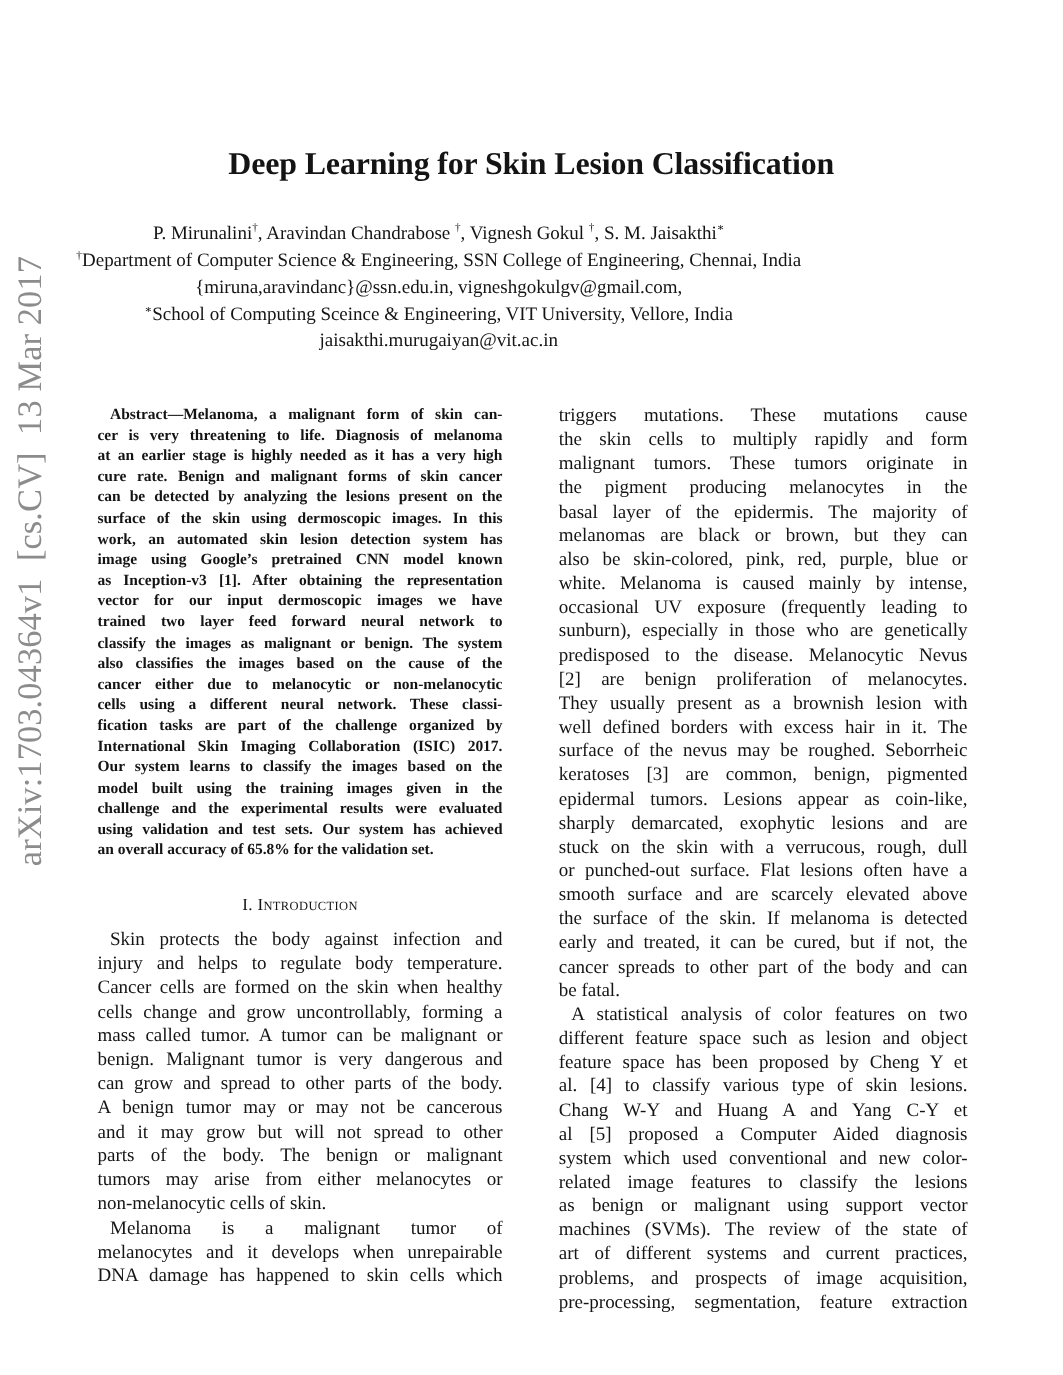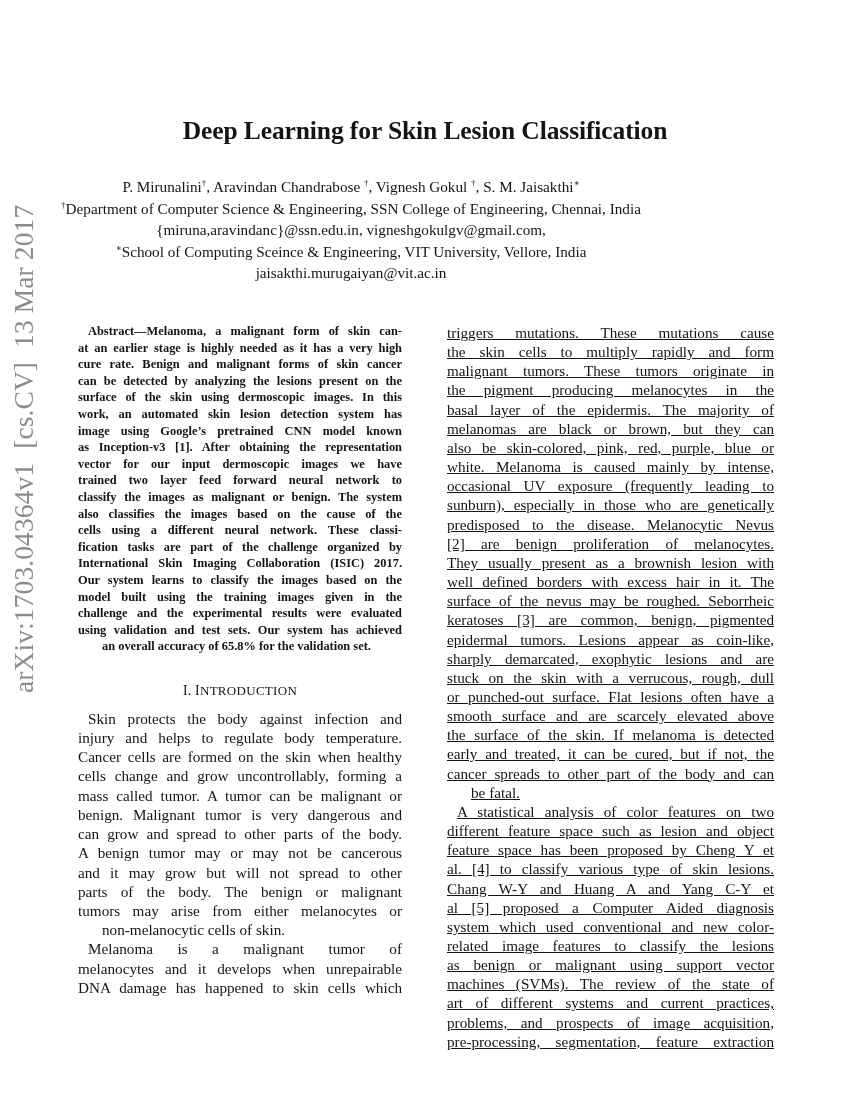--- a/index.html
+++ b/index.html
@@ -19,35 +19,35 @@
   sup { font-size: 9px; vertical-align: 6px; line-height: 0; }
   .arxiv-stamp {
     position: absolute; left: 8px; top: 693px;
     transform-origin: 0 0; transform: rotate(-90deg);
     font-size: 27.5px; color: #8c8c8c; white-space: pre; letter-spacing: 0.1px;
   }
   .col {
     position: absolute; top: 323px; width: 324px;
   }
   .col-left { left: 78px; }
-  .col-right { left: 447px; width: 327px; text-decoration: underline; }
+  .col-right { left: 447px; width: 327px; }
   .abstract {
     font-weight: bold; font-size: 12.4px; line-height: 16.6px;
   }
   .abstract .line, .body .line {
     display: block; text-align: justify; text-align-last: justify; white-space: nowrap;
     height: auto;
   }
-  .abstract .line.last, .body .line.last { text-align-last: left; margin-left: 24px; }
+  .abstract .line.last, .body .line.last { text-align-last: left; }
   .abstract .line.first, .body .line.first { text-indent: 10px; }
   .abstract-label { }
   .section-heading {
     text-align: center; font-size: 13.6px; margin-top: 28px; margin-bottom: 10px; letter-spacing: 0.3px;
   }
-  .section-heading .sc { font-size: 13px; }
+  .section-heading .sc { font-size: 10px; }
   .body {
     font-size: 15.2px; line-height: 19.2px;
   }
   .body.right { line-height: 19.15px; }
 </style>
 </head>
 <body>
 
 <div class="title">Deep Learning for Skin Lesion Classification</div>
 
@@ -59,31 +59,33 @@
   <div><span>{miruna,aravindanc}@ssn.edu.in, vigneshgokulgv@gmail.com,</span></div>
   <div><sup>∗</sup><span>School of Computing Sceince &amp; Engineering, VIT University, Vellore, India</span></div>
   <div><span>jaisakthi.murugaiyan@vit.ac.in</span></div>
 </div>
 
 <div class="arxiv-stamp">arXiv:1703.04364v1  [cs.CV]  13 Mar 2017</div>
 
 <div class="col col-left">
   <div class="abstract" id="abstract">
       <span class="line first"><span class="abstract-label">Abstract</span>—Melanoma, a malignant form of skin can-</span>
+      <span class="line">cer is very threatening to life. Diagnosis of melanoma</span>
       <span class="line">at an earlier stage is highly needed as it has a very high</span>
       <span class="line">cure rate. Benign and malignant forms of skin cancer</span>
       <span class="line">can be detected by analyzing the lesions present on the</span>
       <span class="line">surface of the skin using dermoscopic images. In this</span>
       <span class="line">work, an automated skin lesion detection system has</span>
       <span class="line">image using Google’s pretrained CNN model known</span>
       <span class="line">as Inception-v3 [1]. After obtaining the representation</span>
       <span class="line">vector for our input dermoscopic images we have</span>
       <span class="line">trained two layer feed forward neural network to</span>
       <span class="line">classify the images as malignant or benign. The system</span>
       <span class="line">also classifies the images based on the cause of the</span>
+      <span class="line">cancer either due to melanocytic or non-melanocytic</span>
       <span class="line">cells using a different neural network. These classi-</span>
       <span class="line">fication tasks are part of the challenge organized by</span>
       <span class="line">International Skin Imaging Collaboration (ISIC) 2017.</span>
       <span class="line">Our system learns to classify the images based on the</span>
       <span class="line">model built using the training images given in the</span>
       <span class="line">challenge and the experimental results were evaluated</span>
       <span class="line">using validation and test sets. Our system has achieved</span>
       <span class="line last">an overall accuracy of 65.8% for the validation set.</span>
     </div>
   <div class="section-heading">

